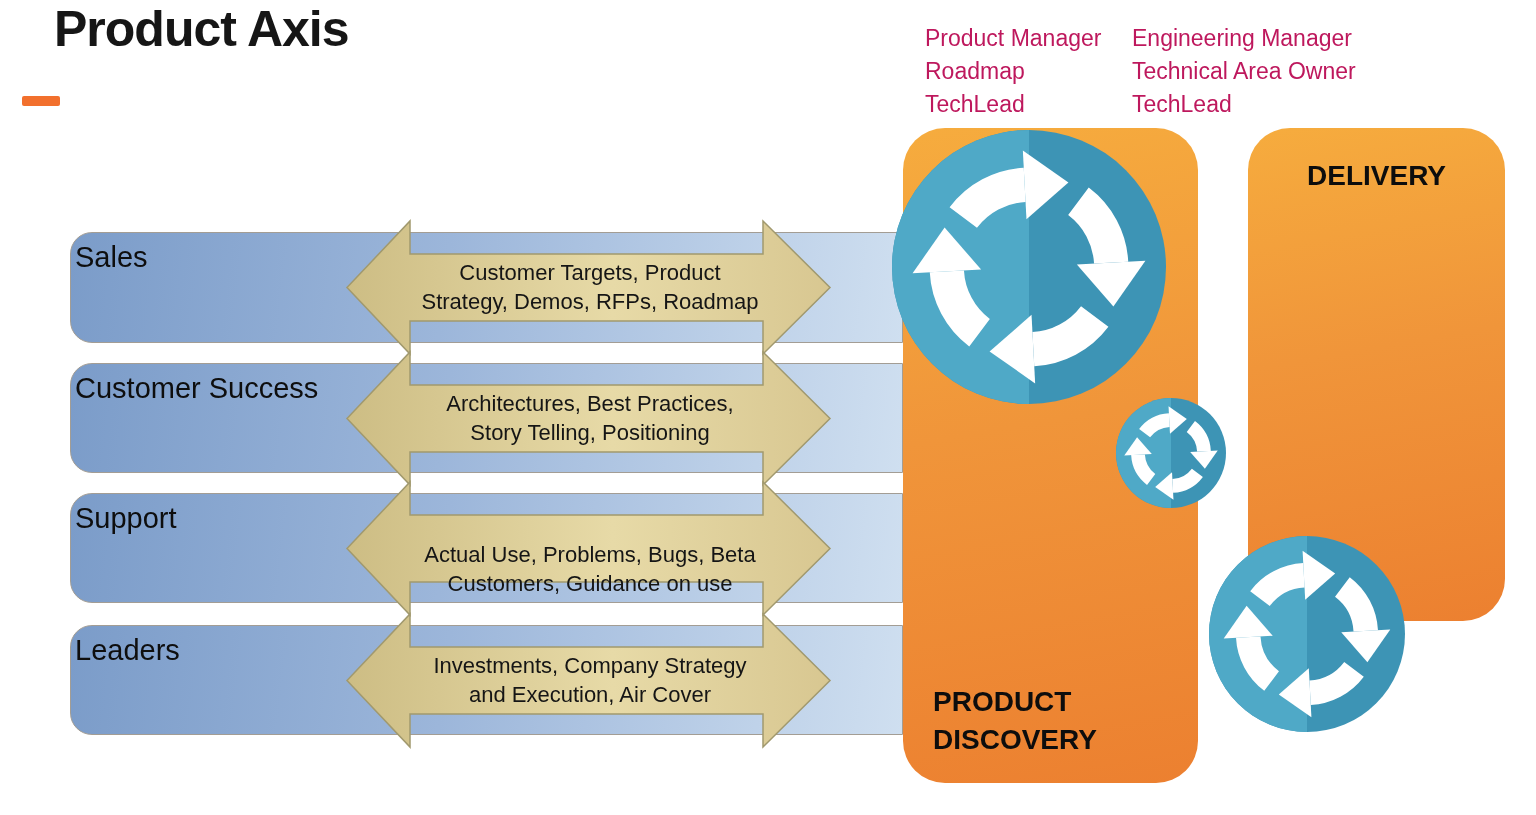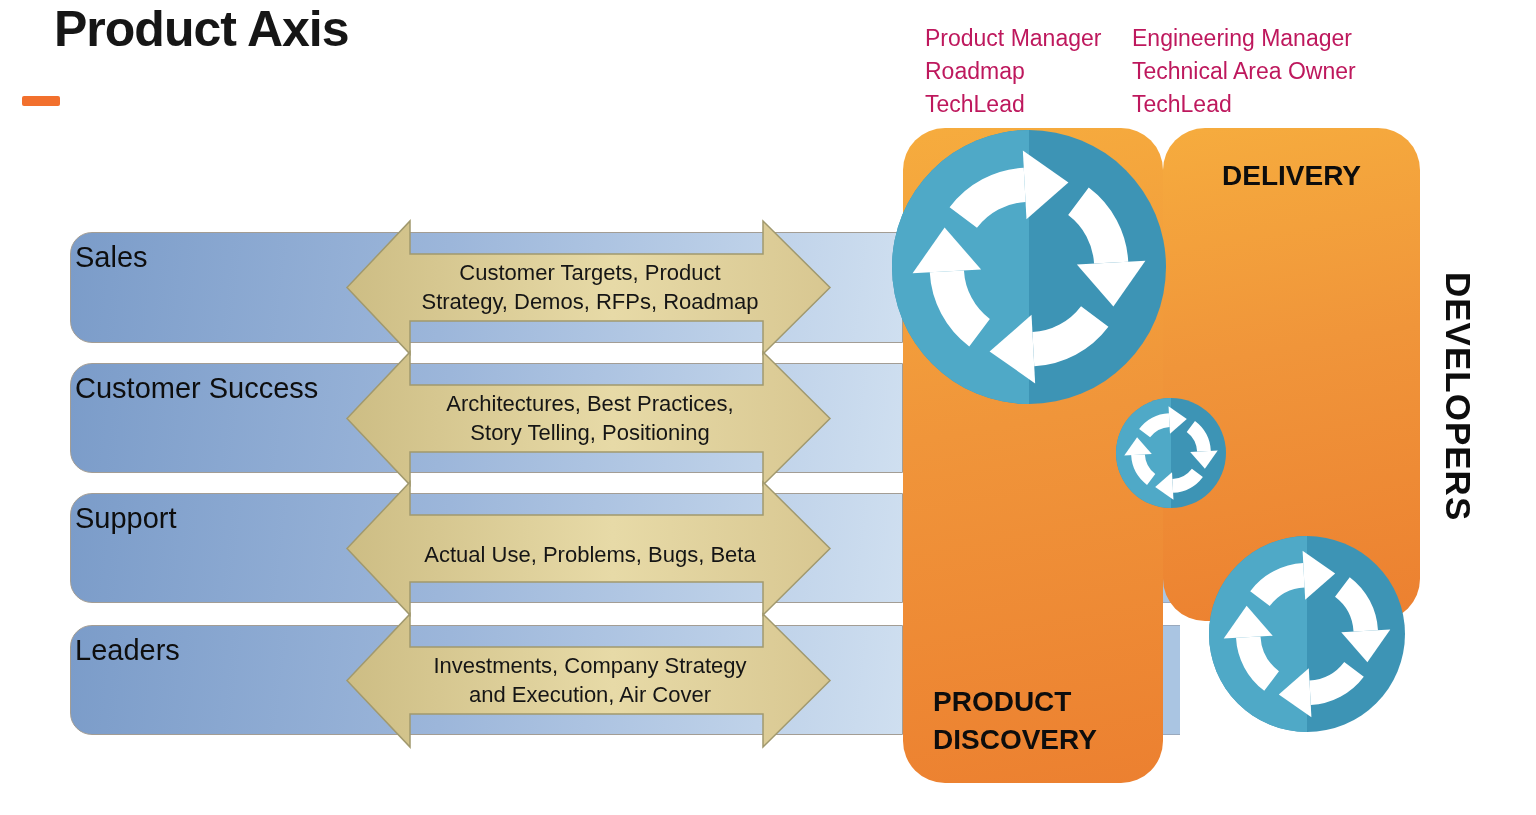--- a/index.html
+++ b/index.html
@@ -39,22 +39,22 @@
   .arrow-text{
     position:absolute;left:365px;width:450px;z-index:3;text-align:center;
     font-size:22px;line-height:29px;color:#151515;
   }
 
   
   .panel{
     position:absolute;top:128px;border-radius:42px;z-index:4;
     background:linear-gradient(170deg,#f6ac3e 0%,#f0953a 45%,#ec8030 100%);
   }
-  .panel-discovery{left:903px;width:260px;height:655px;}
-  .panel-delivery{left:1163px;width:257px;height:493px;}
+  .panel-discovery{left:903px;width:260px;height:655px;padding-left:35px;}
+  .panel-delivery{left:1248px;width:257px;height:493px;}
   .panel-label{font-weight:bold;color:#0d0d0d;}
   .discovery-label{position:absolute;left:30px;bottom:24px;font-size:28px;line-height:38px;}
   .delivery-label{position:absolute;top:32px;left:0;width:100%;text-align:center;font-size:28px;}
 
   
   .cycle{position:absolute;z-index:5;}
   .cycle-big{left:892px;top:130px;width:274px;height:274px;}
   .cycle-small{left:1116px;top:398px;width:110px;height:110px;}
   .cycle-medium{left:1209px;top:536px;width:196px;height:196px;}
 
@@ -147,20 +147,21 @@
   <div class="arrow-text" style="top:389px;">
     <div>Architectures, Best Practices,</div>
     <div>Story Telling, Positioning</div>
   </div>
 
   <svg class="arrow-svg" style="top:482px;" viewBox="0 0 483 133" preserveAspectRatio="none">
     <polygon points="0,66.5 63,0 63,33 416,33 416,0 483,66.5 416,133 416,100 63,100 63,133" fill="url(#tanGrad)" stroke="#a1996e" stroke-width="1.5"></polygon>
   </svg>
   <div class="arrow-text" style="top:520px;margin-top:20px;">
     <div>Actual Use, Problems, Bugs, Beta</div>
+    <div>Customers, Guidance on use</div>
   </div>
 
   <svg class="arrow-svg" style="top:614px;" viewBox="0 0 483 133" preserveAspectRatio="none">
     <polygon points="0,66.5 63,0 63,33 416,33 416,0 483,66.5 416,133 416,100 63,100 63,133" fill="url(#tanGrad)" stroke="#a1996e" stroke-width="1.5"></polygon>
   </svg>
   <div class="arrow-text" style="top:651px;">
     <div>Investments, Company Strategy</div>
     <div>and Execution, Air Cover</div>
   </div>
 

